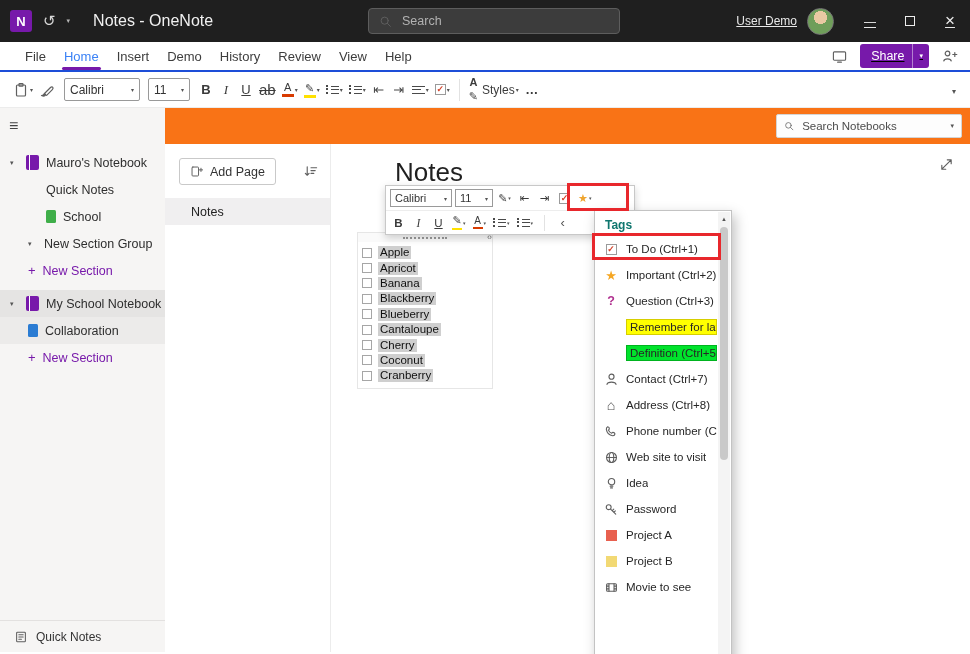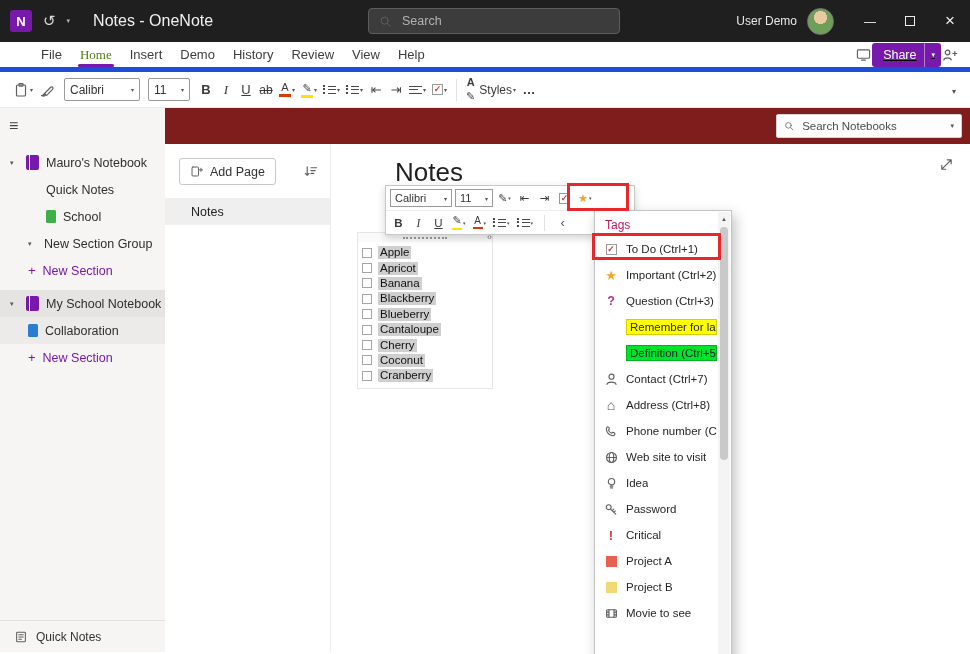--- a/index.html
+++ b/index.html
@@ -12,51 +12,51 @@
   .tb-left { display:flex; align-items:center; gap:11px; padding-left:10px; }
   .onenote-tile { width:22px; height:22px; background:#7719aa; border-radius:3px; color:#fff; font-weight:bold; font-size:13px; display:flex; align-items:center; justify-content:center; }
   .undo-icon::before { content:"↺"; font-size:15px; color:#d8d8d8; }
   .chev::before { content:"▾"; }
   .tb-chev { font-size:7px; color:#b5b5b5; }
   .tb-title { font-size:16px; color:#f0f0f0; margin-left:12px; }
   .tb-search { position:absolute; left:368px; top:8px; width:252px; height:26px; background:#3c3c3c; border:1px solid #5d5d5d; border-radius:4px; display:flex; align-items:center; gap:8px; padding:0 10px; }
   .tb-search svg { flex:none; }
   .tb-search input { background:transparent; border:none; outline:none; color:#ccc; font-size:12.5px; width:100%; font-family:"Liberation Sans",sans-serif; }
   .tb-search input::placeholder { color:#b2b2b2; }
-  .tb-right { margin-left:auto; display:flex; align-items:center; }
+  .tb-right { margin-left:auto; display:flex; align-items:center;text-decoration:underline; }
   .user-name { font-size:12px; margin-right:10px; }
   .avatar { width:27px; height:27px; border-radius:50%; border:1px solid #777; background:radial-gradient(circle at 50% 34%, #e9c9a2 0 31%, #6f9e5a 32%); margin-right:16px; }
   .win-btn { width:40px; height:42px; display:flex; align-items:center; justify-content:center; color:#ededed; font-size:13px; }
   .min-icon::before { content:"—"; font-size:12px; }
   .max-glyph { width:10px; height:10px; border:1px solid #ededed; }
   .close-icon::before { content:"×"; font-size:17px; }
 
   
-  .menubar { height:30px; background:#fff; display:flex; padding-left:32px; border-bottom:5px solid #1d4ed8; }
+  .menubar { height:30px; background:#fff; display:flex; padding-left:16px; border-bottom:2px solid #1d4ed8; }
   .menu-item { font-size:13px; color:#3d3d3d; padding:0 9px; height:100%; display:flex; align-items:center; position:relative; cursor:default; }
-  .menu-item.active { color:#4d7c0f;font-family:Liberation Serif, serif; }
+  .menu-item.active { color:#3b82f6; }
   .menu-item.active::after { content:""; position:absolute; left:7px; right:7px; bottom:0; height:3px; background:#7719aa; border-radius:2px; }
-  .menu-right { margin-left:auto; display:flex; align-items:center; padding-right:12px;text-decoration:underline; }
+  .menu-right { margin-left:auto; display:flex; align-items:center; gap:12px; padding-right:12px;text-decoration:underline; }
   .share-btn { height:24px; background:#7719aa; color:#fff; border-radius:3px; display:flex; align-items:center; font-size:12.5px; }
   .share-main { padding:0 8px 0 11px; }
   .share-chev { padding:0 6px; font-size:7px; border-left:1px solid rgba(255,255,255,.45); height:100%; display:flex; align-items:center; }
 
   
   .ribbon { height:36px; background:#fff; border-bottom:1px solid #ececec; display:flex; align-items:center; padding-left:10px; position:relative; }
   .rb-btn { height:26px; min-width:20px; display:flex; align-items:center; justify-content:center; color:#3b3b3b; font-size:13px; padding:0 3px; }
   .rb-chev { font-size:6px; color:#555; margin-left:1px; }
   .combo { height:23px; border:1px solid #999; border-radius:2px; background:#fff; display:flex; align-items:center; justify-content:space-between; font-size:12px; color:#333; padding:0 5px; }
   .combo.font { width:76px; margin-left:6px; }
   .combo.size { width:42px; margin-left:8px; margin-right:6px; }
   .combo .chev, .mt-combo .chev { font-size:6px; color:#555; }
   .divider { width:1px; height:22px; background:#e2e2e2; margin:0 6px; flex:none; }
   .b { font-weight:bold; }
   .i { font-style:italic; font-family:"Liberation Serif",serif; }
   .u { text-decoration:underline; }
-  .strike { text-decoration:line-through; font-size:12px; }
+  .strike { text-decoration:line-through; font-size:15px; }
   .stack { display:flex; flex-direction:column; align-items:center; line-height:1; gap:1px; }
   .stack .ltr { font-size:11px; }
   .bar { width:12px; height:3px; }
   .bar.red { background:#d83b01; }
   .bar.yellow { background:#ffe100; }
   .pen::before { content:"✎"; font-size:11px; color:#4a4a4a; }
   .bars { display:inline-block; width:13px; height:10px;
     background:
       linear-gradient(#4a4a4a,#4a4a4a) 5px 1px/8px 1.4px no-repeat,
       linear-gradient(#4a4a4a,#4a4a4a) 5px 4.5px/8px 1.4px no-repeat,
@@ -75,21 +75,21 @@
   .star-ic::before { content:"★"; color:#efa52f; }
   .more-ic::before { content:"…"; font-weight:bold; color:#3b3b3b; }
   .ribbon-collapse { position:absolute; right:14px; top:50%; transform:translateY(-30%); font-size:8px; color:#555; }
 
   
   .main { display:flex; height:544px; }
   .sidebar { width:165px; background:#f6f5f4; display:flex; flex-direction:column; }
   .hamburger-row { height:36px; display:flex; align-items:center; padding-left:9px; }
   .hamburger::before { content:"≡"; font-size:16px; color:#444; }
   .right-col { flex:1; display:flex; flex-direction:column; }
-  .subheader { height:36px; display:flex; align-items:center; justify-content:flex-end; padding-right:8px; background:#7f1d1d; }
+  .subheader { height:36px; display:flex; align-items:center; justify-content:flex-end; padding-right:8px; background:#f97316; }
   .nb-search { width:186px; height:24px; border:1px solid #d4d4d4; border-radius:2px; background:#fdfdfd; display:flex; align-items:center; gap:6px; padding:0 7px; }
   .nb-search input { border:none; outline:none; background:transparent; font-size:11.5px; width:100%; color:#333; font-family:"Liberation Sans",sans-serif; }
   .nb-search input::placeholder { color:#4c4c4c; }
   .nb-chev { font-size:7px; color:#555; }
 
   
   .nav { padding-top:5px; font-size:12.5px; color:#2e2e2e; }
   .nav-row { height:27px; display:flex; align-items:center; gap:7px; padding-left:10px; cursor:default; }
   .nav-chev { font-size:7px; color:#555; width:9px; flex:none; }
   .nb-icon { width:13px; height:15px; border-radius:2px; background:linear-gradient(90deg,#7719aa 0 3px,#ffffff 3px 4px,#7719aa 4px); flex:none; }
@@ -134,21 +134,21 @@
   .mt-combo.font { width:62px; }
   .mt-combo.size { width:38px; }
   .mt-btn { height:20px; min-width:17px; display:flex; align-items:center; justify-content:center; font-size:11.5px; color:#3b3b3b; padding:0 2px; }
   .mt-chev { font-size:5px; color:#555; margin-left:1px; }
   .mt-bar { width:10px; height:2.5px; }
   .mt-stack .ltr { font-size:10px; }
   .back-ic::before { content:"‹"; font-size:13px; color:#555; }
 
   
   .tags-menu { position:absolute; left:263px; top:66px; width:138px; height:480px; background:#fff; border:1px solid #c3c3c3; box-shadow:3px 5px 12px rgba(0,0,0,.25); z-index:30; }
-  .tm-title { font-size:12px; font-weight:normal; color:#be185d; padding:7px 6px 4px 10px; }
+  .tm-title { font-size:12px; font-weight:bold; color:#0f766e; padding:7px 6px 4px 10px; }
   .tm-item { height:26px; display:flex; align-items:center; gap:7px; padding:0 14px 0 8px; overflow:hidden; white-space:nowrap; cursor:default; }
   .tm-icon { width:16px; flex:none; display:flex; align-items:center; justify-content:center; }
   .tm-label { font-size:11.5px; color:#262626; overflow:hidden; }
   .hl-yellow { background:#ffff00; border:1px solid #d6ce00; padding:1px 3px; }
   .hl-green { background:#00e32c; border:1px solid #00b31f; padding:1px 3px; }
   .tm-star::before { content:"★"; font-size:13px; color:#f5a623; }
   .tm-q::before { content:"?"; font-size:12.5px; font-weight:bold; color:#b0308f; }
   .tm-excl::before { content:"!"; font-size:13px; font-weight:bold; color:#e03131; }
   .tm-house::before { content:"⌂"; font-size:14px; color:#4d4d4d; }
   .tm-sq { width:11px; height:11px; }
@@ -563,24 +563,20 @@
             <div class="tm-item">
               <span class="tm-icon">
                   <svg class="ic" width="15" height="15" viewBox="0 0 16 16">
                     <circle cx="5" cy="5.5" r="2.6"></circle>
                     <path d="M7 7.5l5.5 5.5M10.5 11l1.6-1.6M8.8 9.3l1.6-1.6"></path>
                   </svg>
                 </span>
               <span class="tm-label">Password</span>
             </div>
             <div class="tm-item">
-              <span class="tm-icon tm-excl"></span>
-              <span class="tm-label">Critical</span>
-            </div>
-            <div class="tm-item">
               <span class="tm-icon">
                   <span class="tm-sq sq-red"></span>
                 </span>
               <span class="tm-label">Project A</span>
             </div>
             <div class="tm-item">
               <span class="tm-icon">
                   <span class="tm-sq sq-yellow"></span>
                 </span>
               <span class="tm-label">Project B</span>

